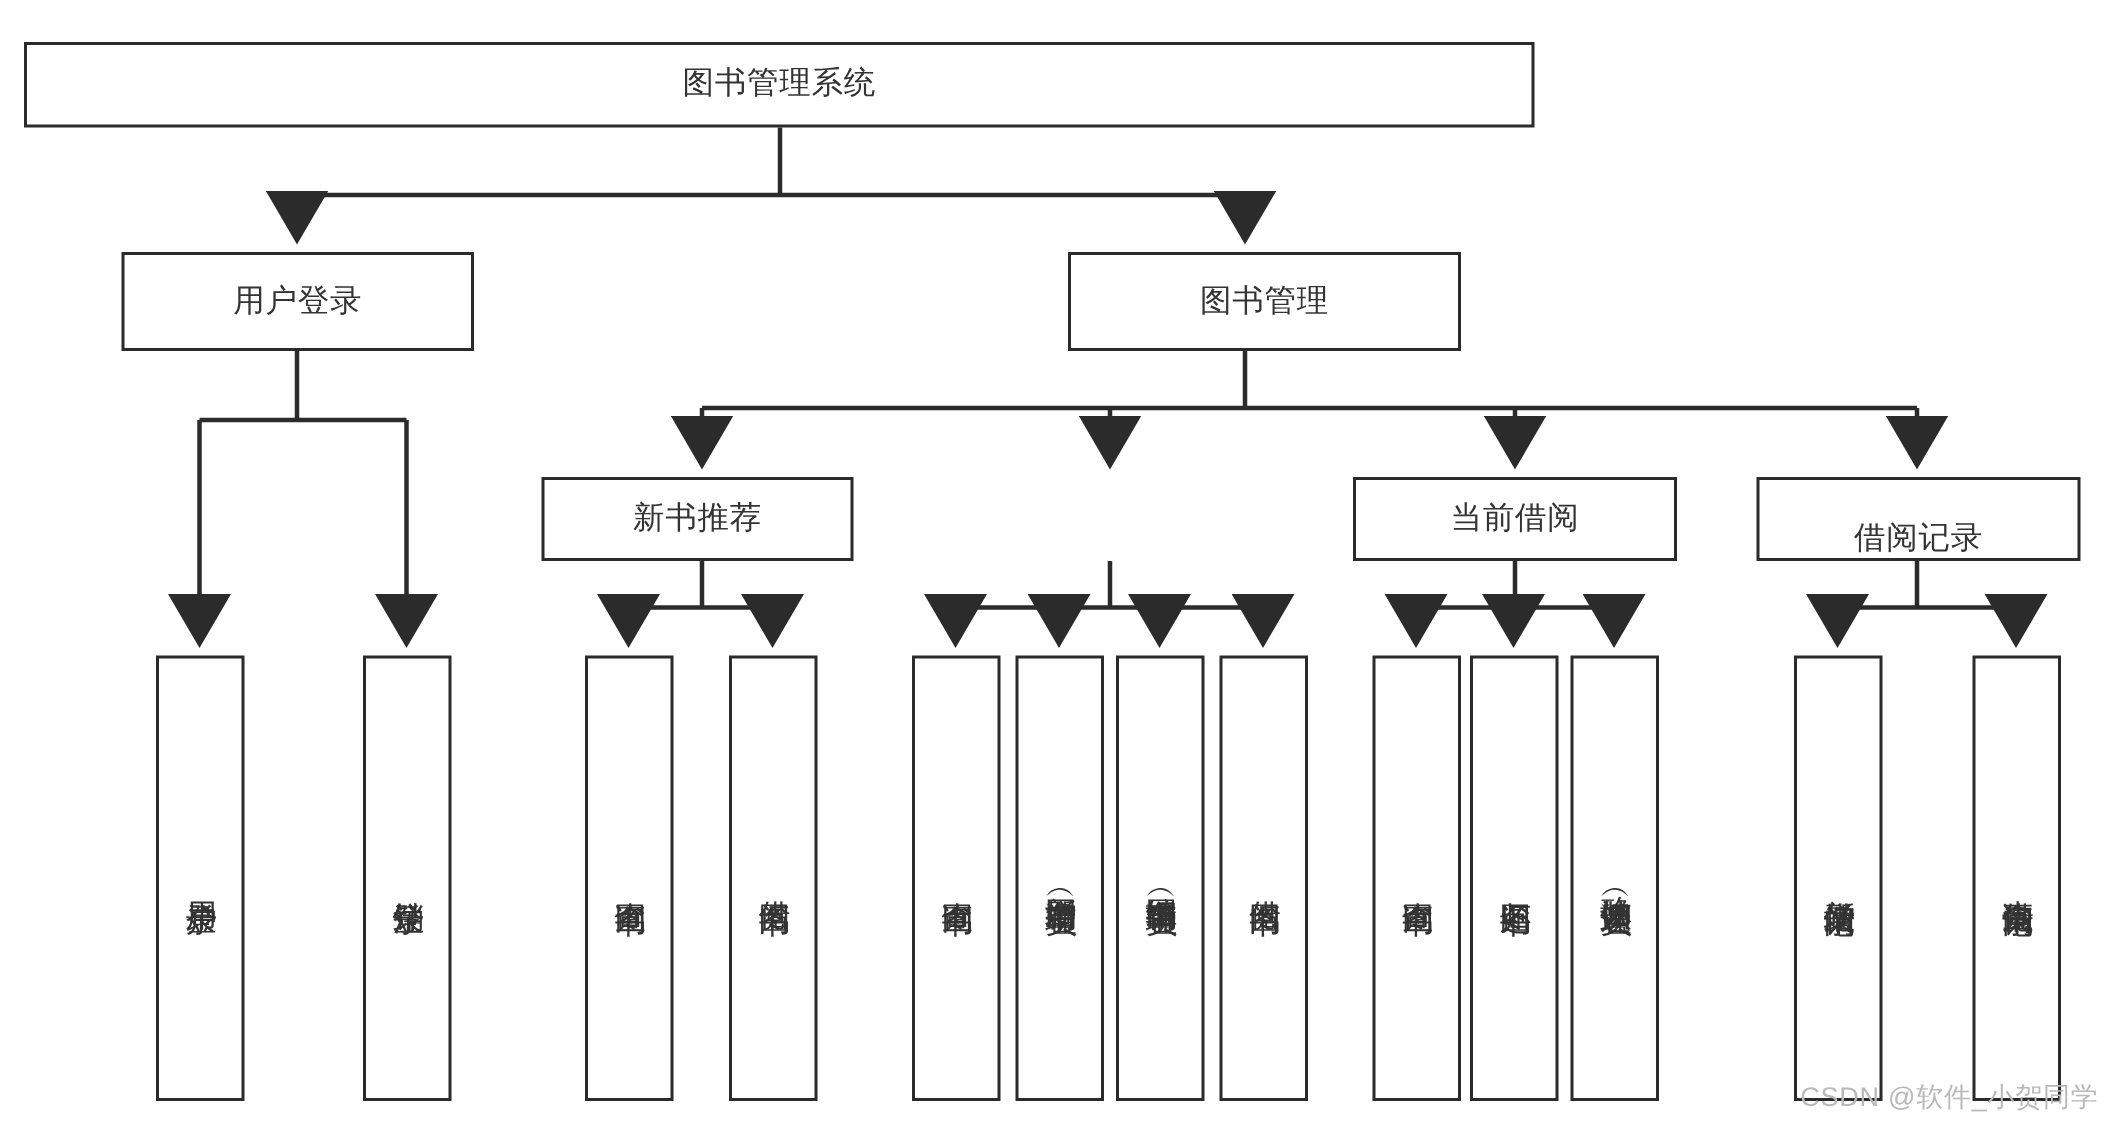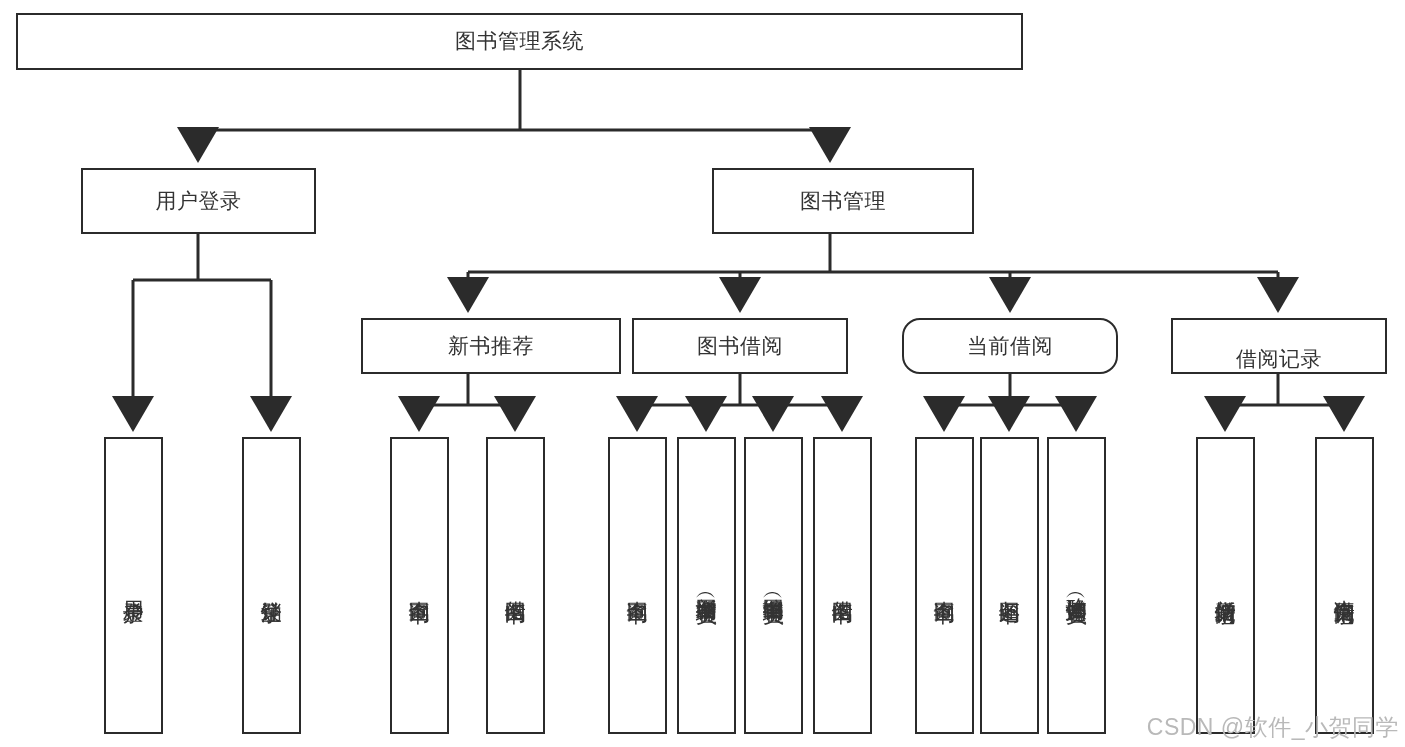--- a/index.html
+++ b/index.html
@@ -59,21 +59,21 @@
     text-orientation: upright;
     font-size: 21px;
     line-height: 1.22;
     letter-spacing: 1px;
     white-space: nowrap;
   }
   #watermark {
     position: absolute;
     right: 6px;
     bottom: 4px;
-    font-size: 23px;
+    font-size: 18px;
     color: #b9b9b9;
     letter-spacing: 0.5px;
     user-select: none;
     white-space: nowrap;
   }
 </style>
 </head>
 <body>
 
 <div id="diagram-canvas">
@@ -121,38 +121,35 @@
       <path d="M 1009 405 L 1009 429" marker-end="url(#arrow)"></path>
       <path d="M 1076 405 L 1076 429" marker-end="url(#arrow)"></path>
 
       <path d="M 1278 374 L 1278 405"></path>
       <path d="M 1225 405 L 1344 405"></path>
       <path d="M 1225 405 L 1225 429" marker-end="url(#arrow)"></path>
       <path d="M 1344 405 L 1344 429" marker-end="url(#arrow)"></path>
     </g>
   </svg>
 
-  <div class="node root horizontal" style="left:16px; top:13px; width:1007px; height:57px;">
+  <div class="node root horizontal" style="left:16px; top:28px; width:1007px; height:57px;">
     <span class="node-label">图书管理系统</span>
   </div>
 
   <div class="node horizontal" style="left:81px; top:168px; width:235px; height:66px;">
     <span class="node-label">用户登录</span>
   </div>
   <div class="node horizontal" style="left:712px; top:168px; width:262px; height:66px;">
     <span class="node-label">图书管理</span>
   </div>
 
-  <div class="node horizontal" style="left:361px; top:318px; width:260px; height:56px;">
+  <div class="node horizontal" style="left:361px; top:318px; width:208px; height:56px;">
     <span class="node-label">新书推荐</span>
   </div>
-  <div class="node horizontal" style="left:632px; top:318px; width:216px; height:56px;">
-    <span class="node-label">图书借阅</span>
-  </div>
-  <div class="node horizontal" style="left:902px; top:318px; width:216px; height:56px;border-radius:18px;">
+  <div class="node horizontal" style="left:902px; top:318px; width:216px; height:56px;">
     <span class="node-label">当前借阅</span>
   </div>
   <div class="node horizontal" style="left:1171px; top:318px; width:216px; height:56px;align-items:flex-end;">
     <span class="node-label">借阅记录</span>
   </div>
 
   <div class="node vertical" style="left:104px; top:437px; width:59px; height:297px;">
     <span class="node-label">用户登录</span>
   </div>
   <div class="node vertical" style="left:242px; top:437px; width:59px; height:297px;">

